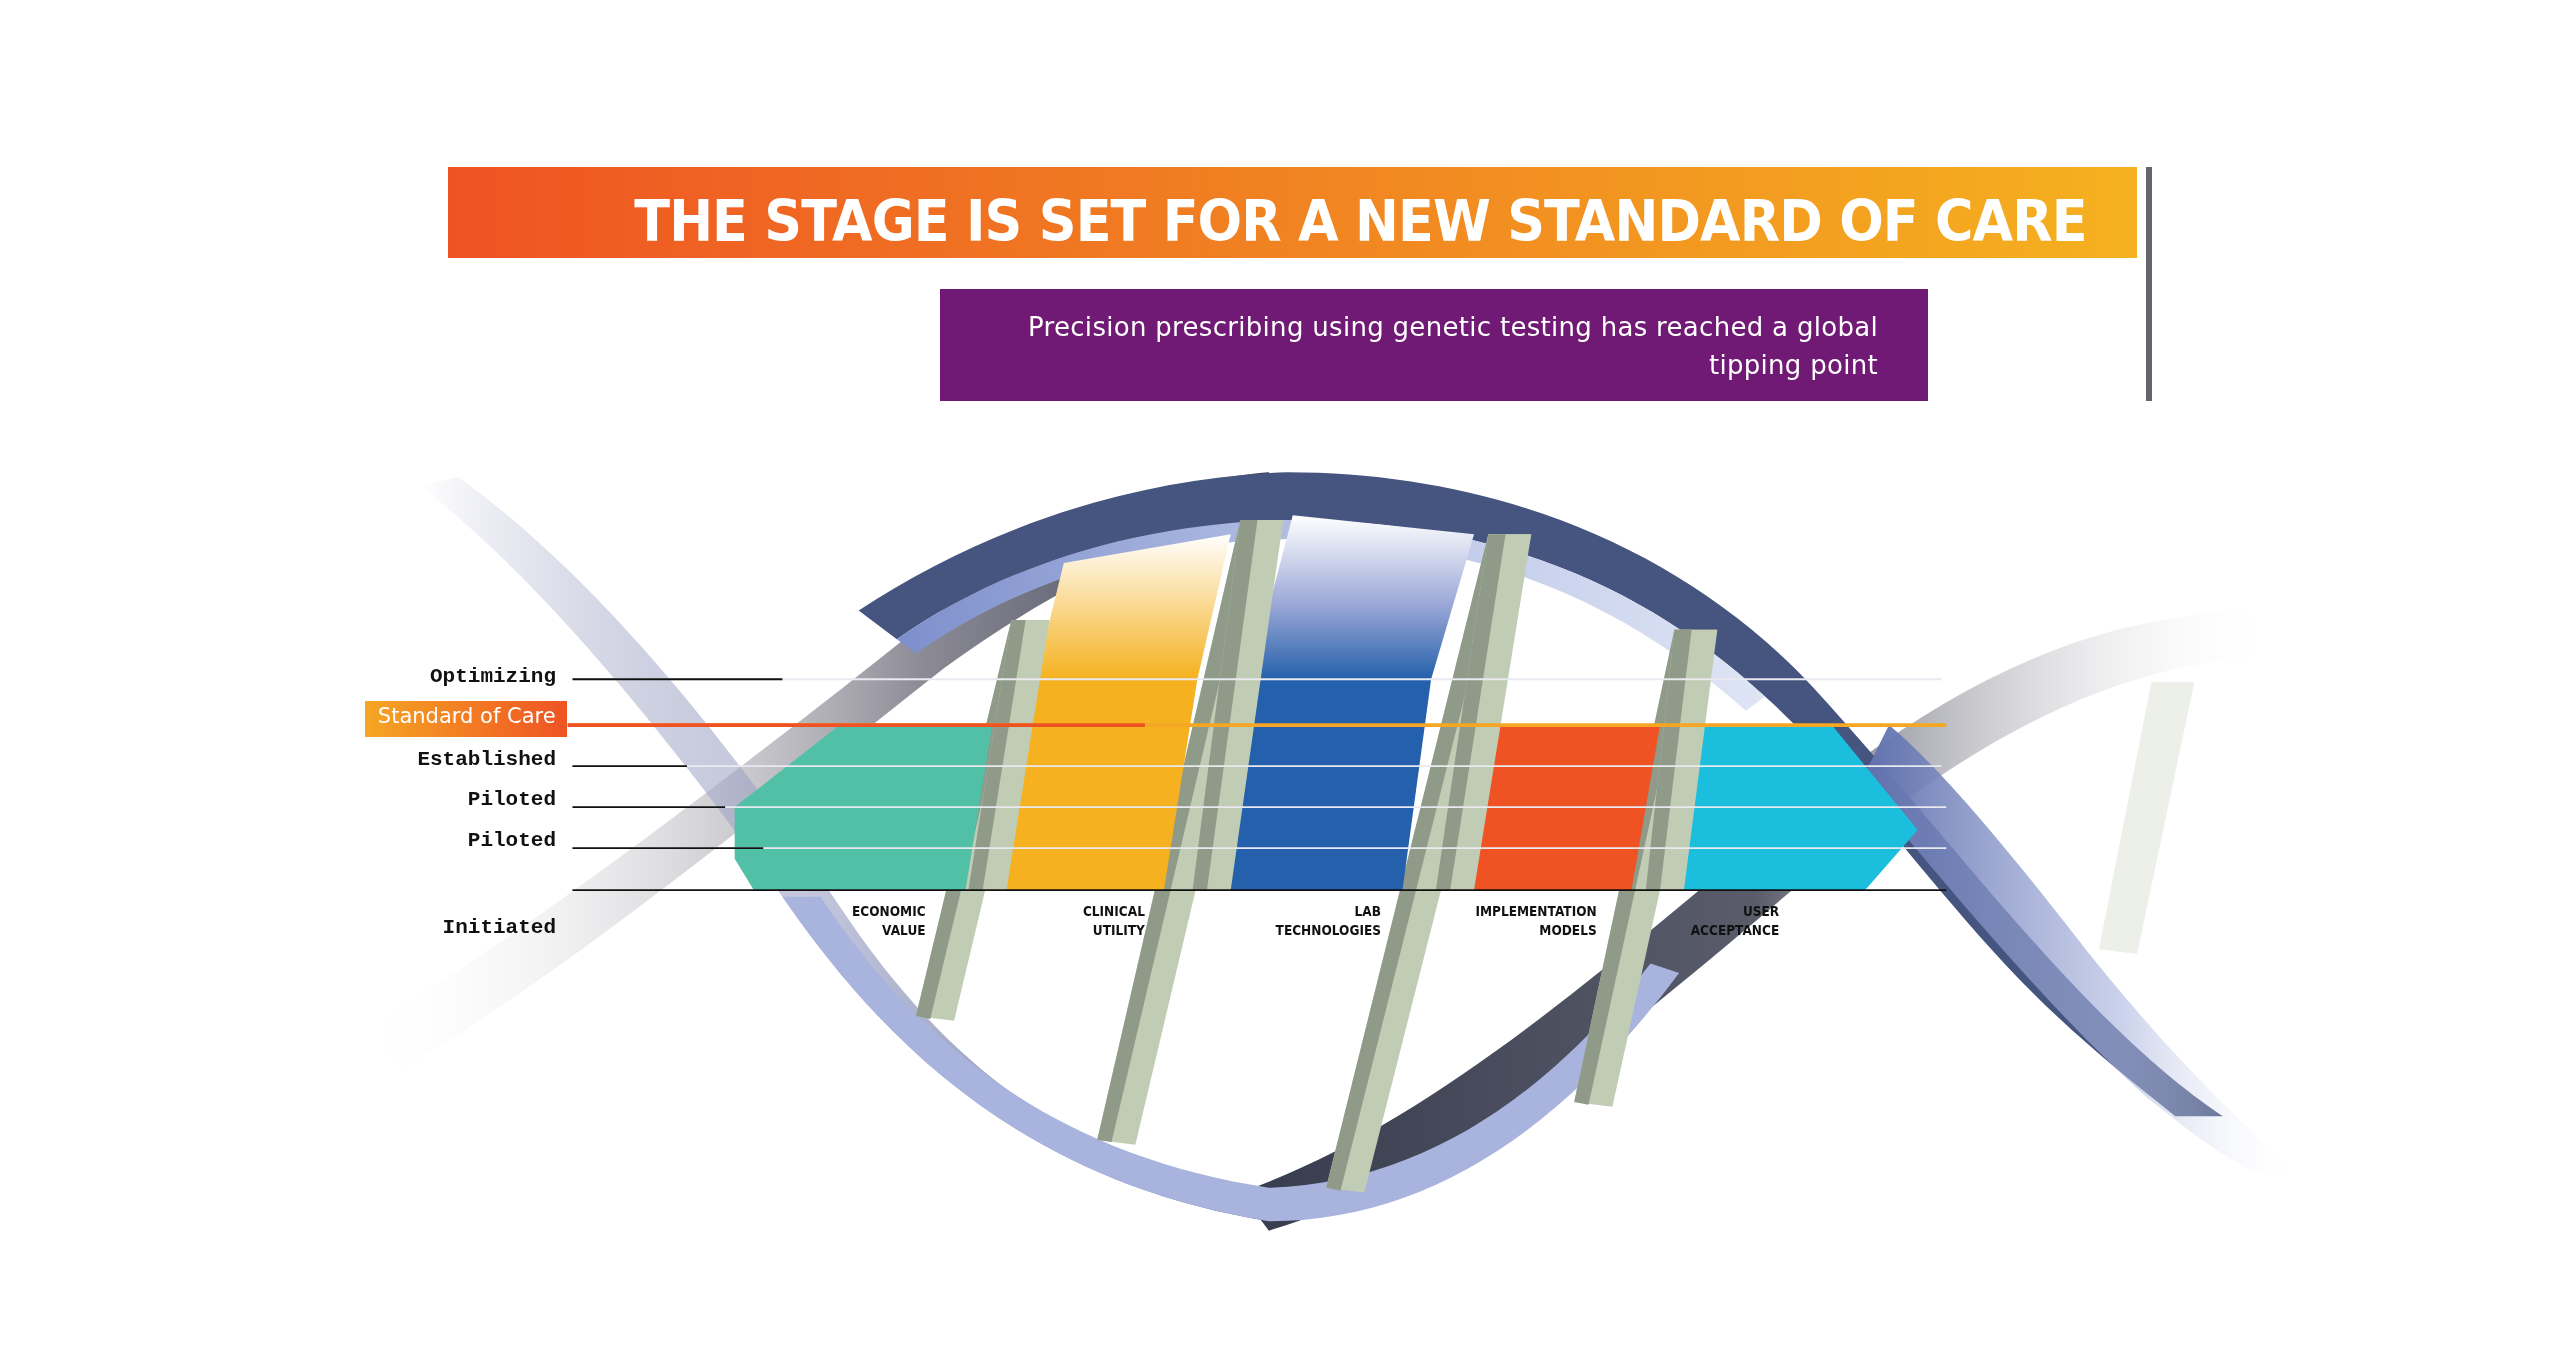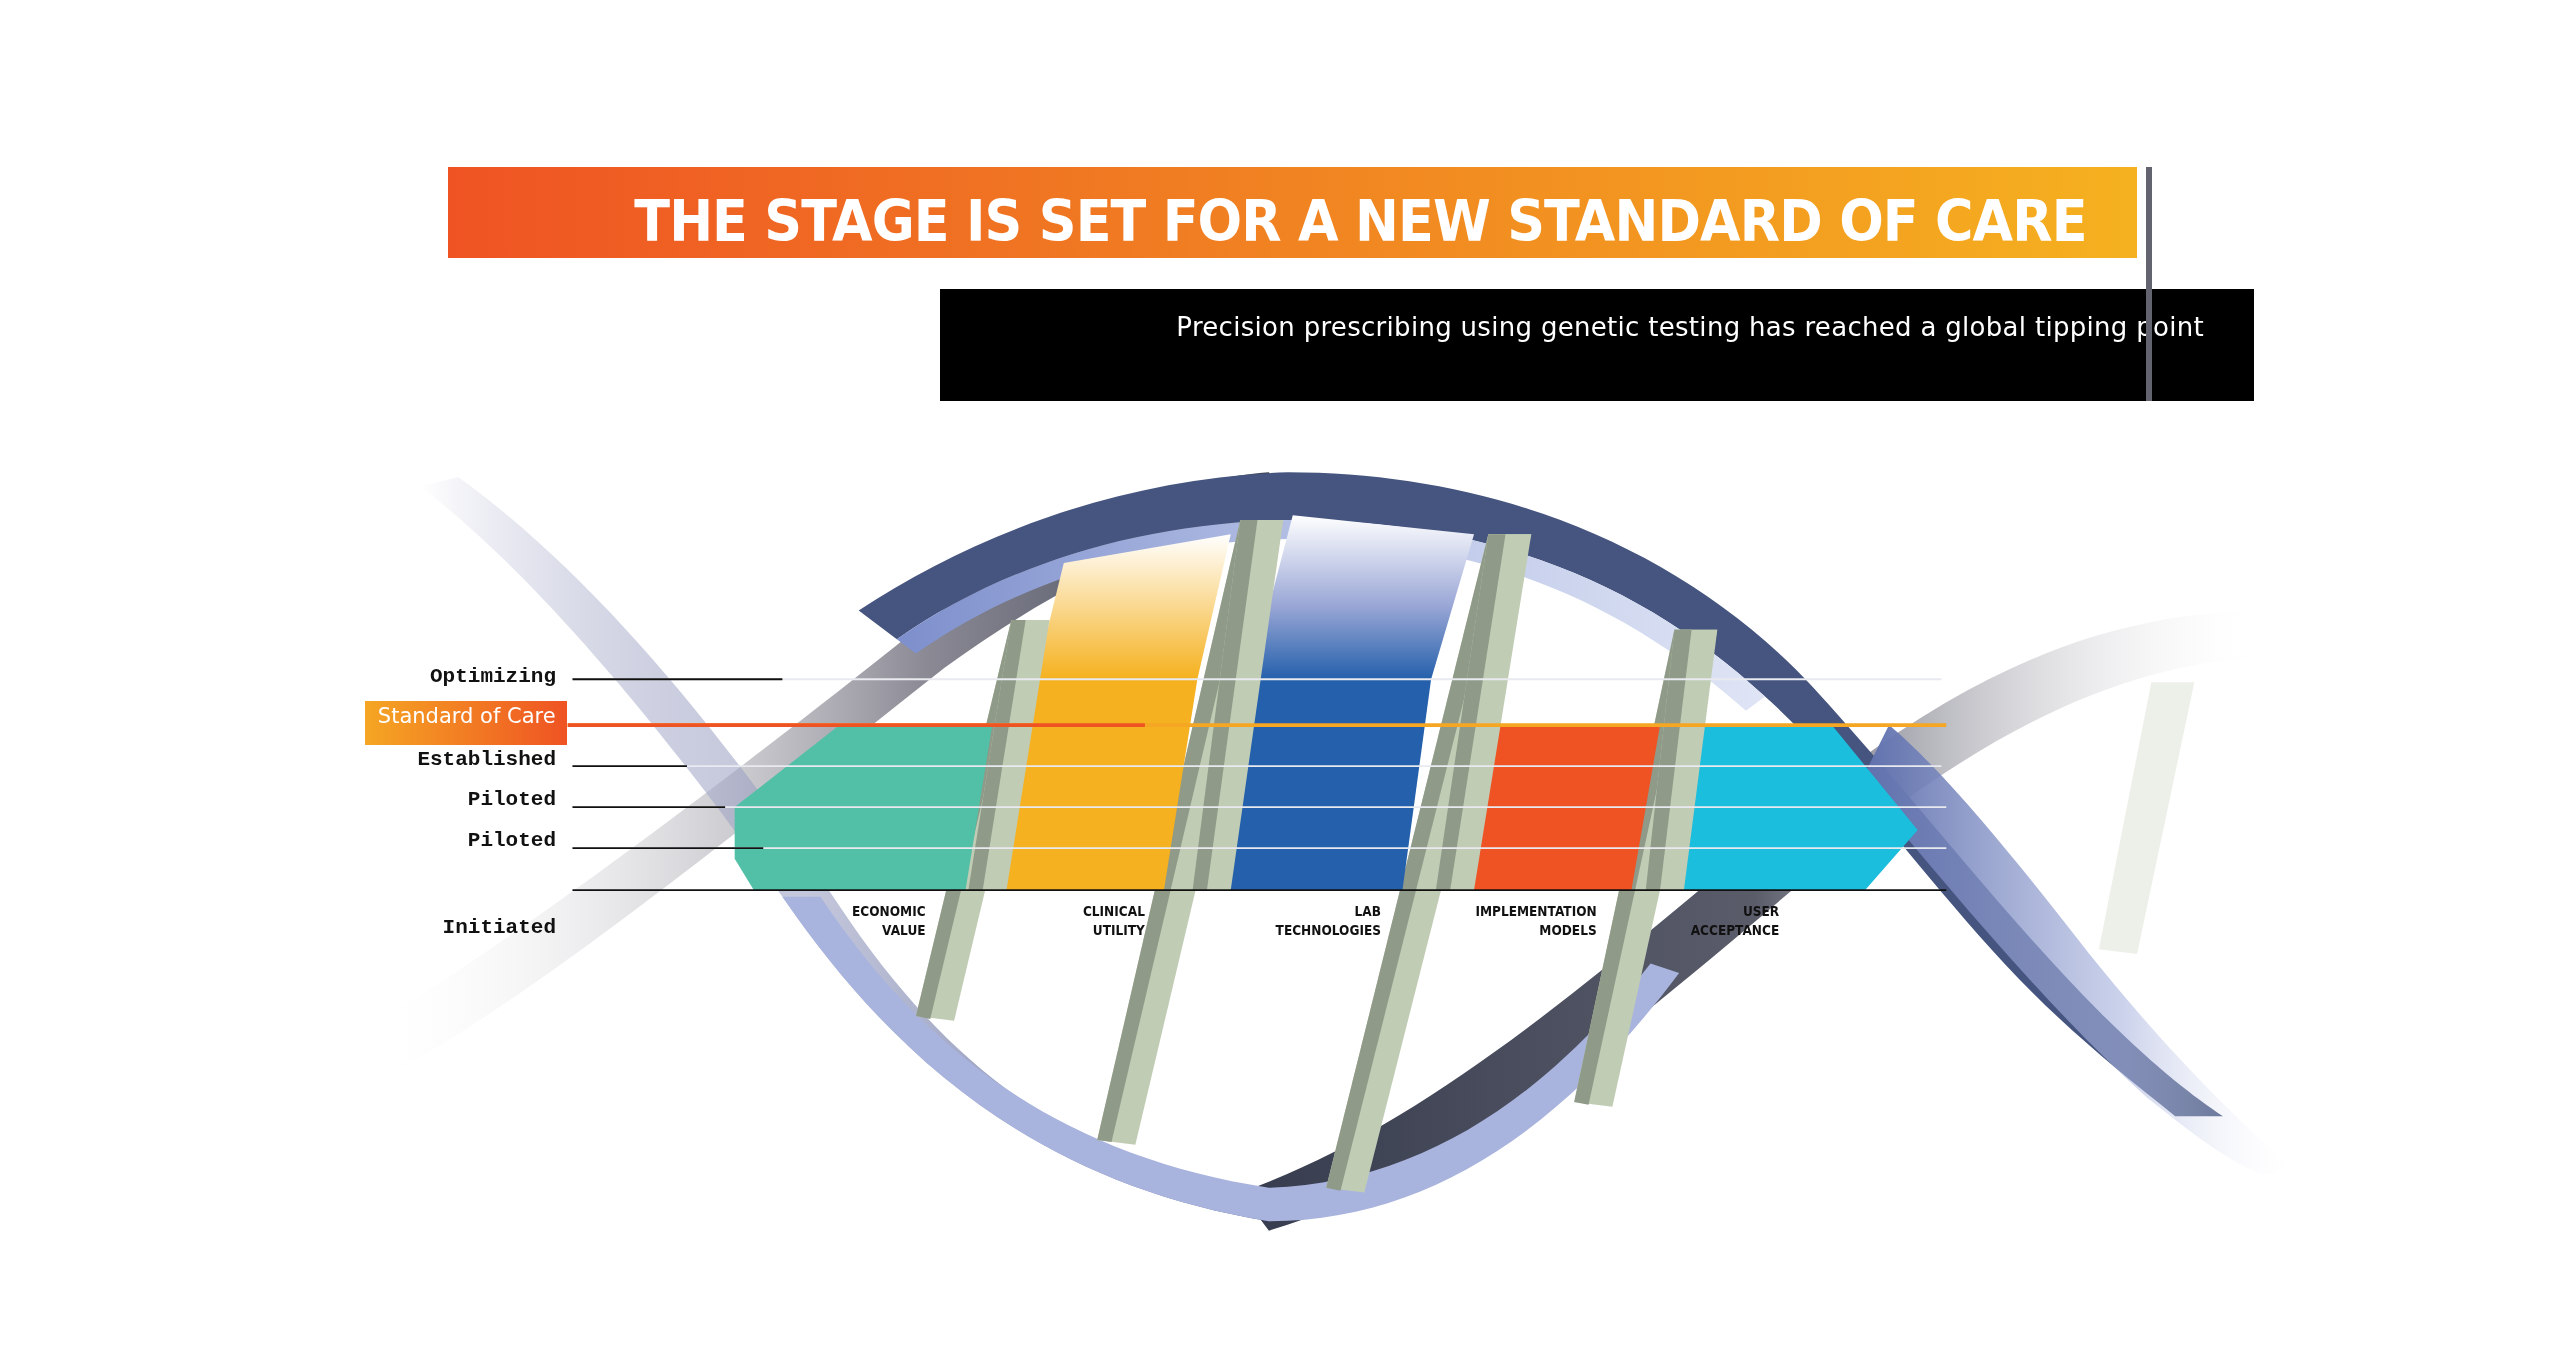--- a/index.html
+++ b/index.html
@@ -1,28 +1,28 @@
 <!DOCTYPE html>
 <html><head>
 <meta charset="utf-8">
 <style>
   html,body{margin:0;padding:0;background:#ffffff;}
   body{width:2576px;height:1349px;position:relative;overflow:hidden;font-family:"Liberation Sans",sans-serif;}
   .title-bar{position:absolute;left:448px;top:167px;width:1689px;height:91px;
     background:linear-gradient(90deg,#ef5323 0%,#f07a22 40%,#f5b11f 100%);}
   .title-text{position:absolute;right:50px;top:21px;color:#fff;font-family:"DejaVu Sans",sans-serif;
     font-weight:bold;font-size:57px;letter-spacing:-1px;white-space:nowrap;transform:scaleX(0.92);transform-origin:right center;}
-  .sub-bar{position:absolute;left:940px;top:289px;width:1314px;height:112px;background:#000000;}
+  .sub-bar{position:absolute;left:940px;top:289px;width:988px;height:112px;background:#701a75;}
   .sub-text{position:absolute;right:50px;top:19px;color:#fff;text-align:right;font-family:"DejaVu Sans",sans-serif;
     font-size:26px;line-height:38px;letter-spacing:0.3px;}
   .v-rule{position:absolute;left:2146px;top:167px;width:5.7px;height:234px;background:#646470;}
   svg.dna{position:absolute;left:0;top:0;}
   .lvl-label{position:absolute;right:2020px;font-family:Liberation Mono, monospace;font-weight:bold;
     font-size:21px;color:#111;white-space:nowrap;}
-  .soc-label{position:absolute;left:365px;top:701px;width:202px;height:44px;
+  .soc-label{position:absolute;left:365px;top:701px;width:202px;height:36px;
     background:linear-gradient(90deg,#f5a623,#ef5323);}
   .soc-label span{position:absolute;right:11.4px;top:2.9px;color:#fff;font-family:"DejaVu Sans",sans-serif;font-size:21px;white-space:nowrap;}
   .cat{position:absolute;font-family:"DejaVu Sans",sans-serif;font-weight:bold;font-size:14.3px;line-height:19px;
     color:#111;text-align:right;white-space:pre-line;transform:scaleX(0.85);transform-origin:right top;}
 </style>
 </head>
 <body>
 
 <svg class="dna" width="2576" height="1349" viewBox="0 0 2700 1414">
   <defs>

